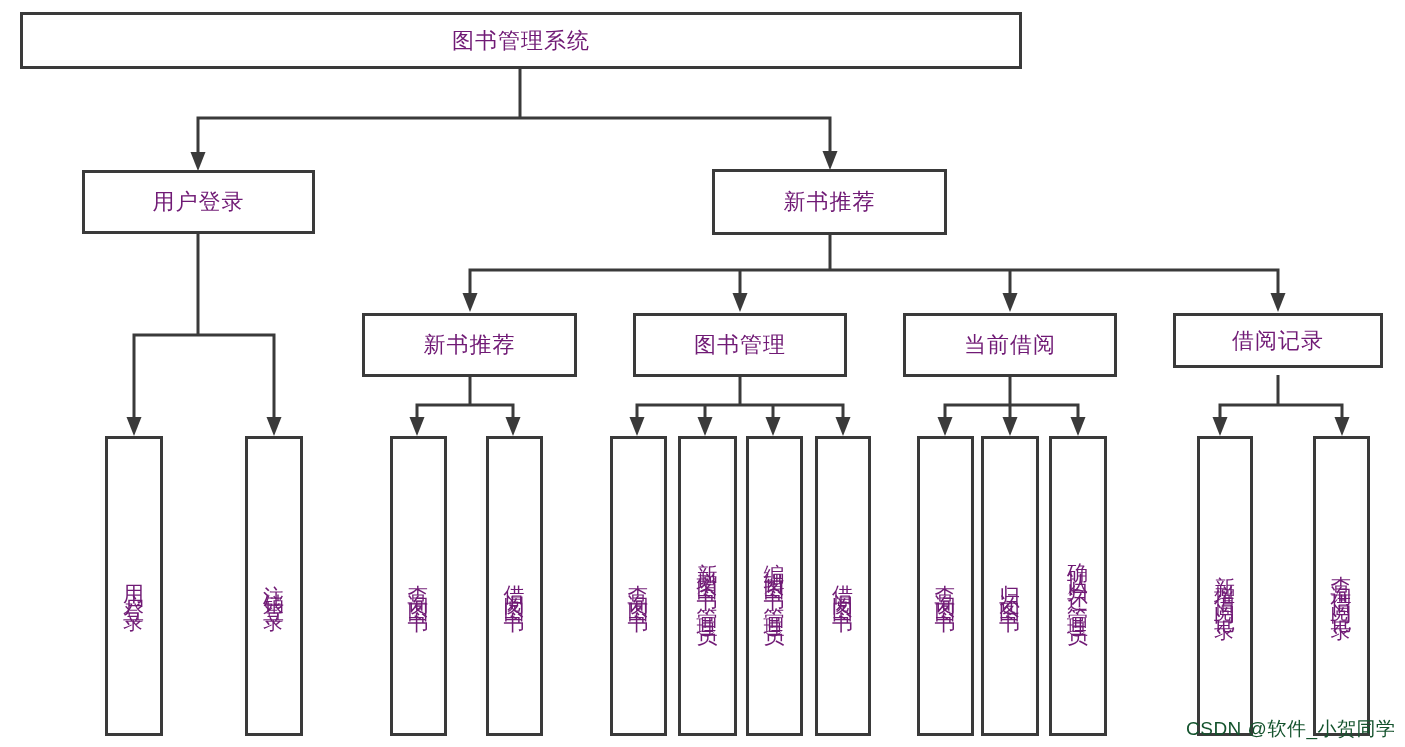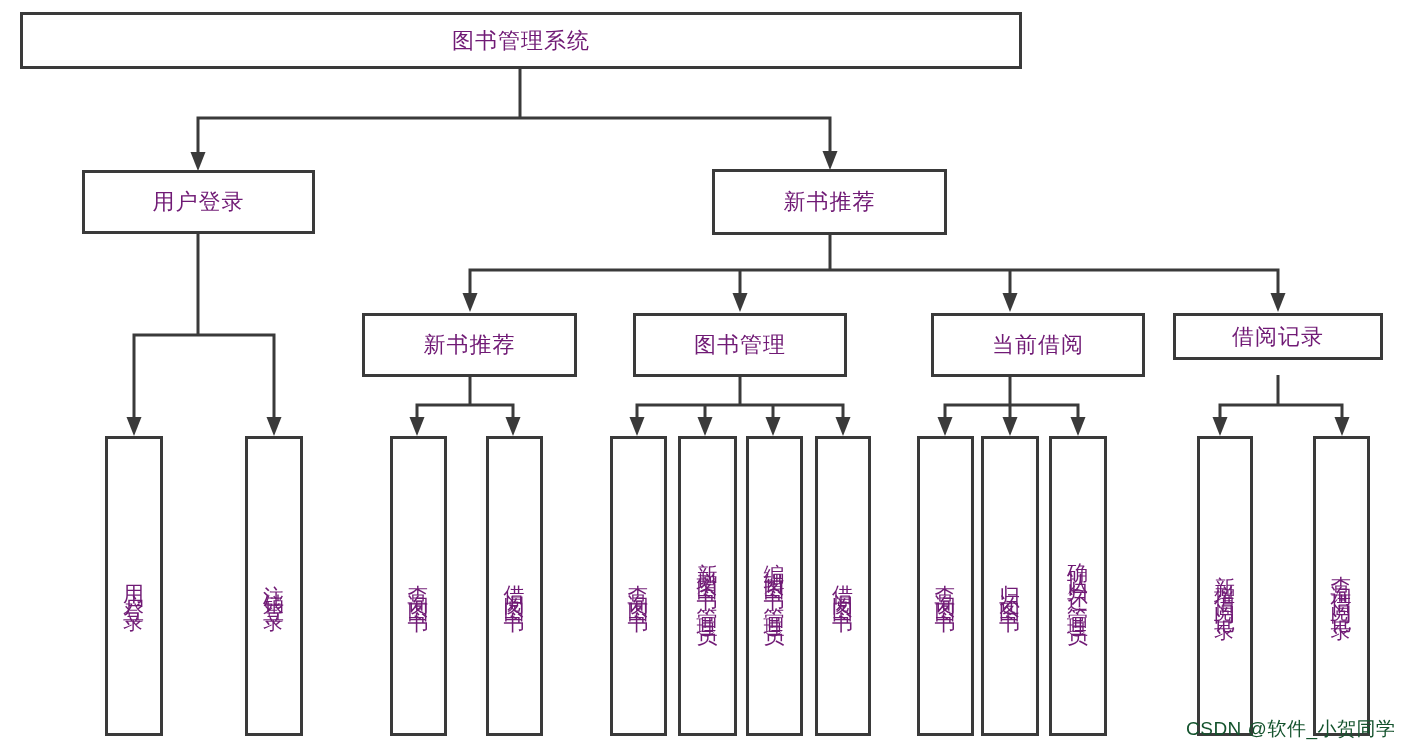--- a/index.html
+++ b/index.html
@@ -113,22 +113,22 @@
     <polygon points="1334.5,417 1349.5,417 1342,436"></polygon>
   </svg>
 
   <div class="node" style="left:20px; top:12px; width:1002px; height:57px;">图书管理系统</div>
 
   <div class="node" style="left:82px; top:170px; width:233px; height:64px;">用户登录</div>
   <div class="node" style="left:712px; top:169px; width:235px; height:66px;">新书推荐</div>
 
   <div class="node" style="left:362px; top:313px; width:215px; height:64px;">新书推荐</div>
   <div class="node" style="left:633px; top:313px; width:214px; height:64px;">图书管理</div>
-  <div class="node" style="left:903px; top:313px; width:214px; height:64px;margin-left:28px;">当前借阅</div>
-  <div class="node" style="left:1173px; top:313px; width:210px; height:47px;">借阅记录</div>
+  <div class="node" style="left:903px; top:313px; width:214px; height:64px;">当前借阅</div>
+  <div class="node" style="left:1173px; top:313px; width:210px; height:55px;">借阅记录</div>
 
   <div class="node leaf" style="left:105px; top:436px; width:58px; height:300px;">用户登录</div>
   <div class="node leaf" style="left:245px; top:436px; width:58px; height:300px;">注销登录</div>
 
   <div class="node leaf" style="left:390px; top:436px; width:57px; height:300px;">查询图书</div>
   <div class="node leaf" style="left:486px; top:436px; width:57px; height:300px;">借阅图书</div>
 
   <div class="node leaf" style="left:610px; top:436px; width:57px; height:300px;">查询图书</div>
   <div class="node leaf" style="left:678px; top:436px; width:59px; height:300px;">新增图书（管理员）</div>
   <div class="node leaf" style="left:746px; top:436px; width:57px; height:300px;">编辑图书（管理员）</div>

